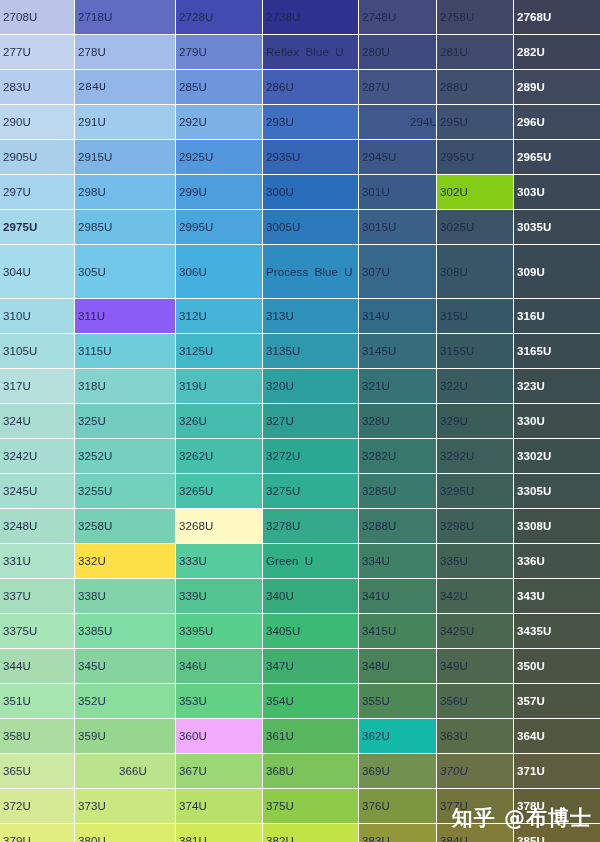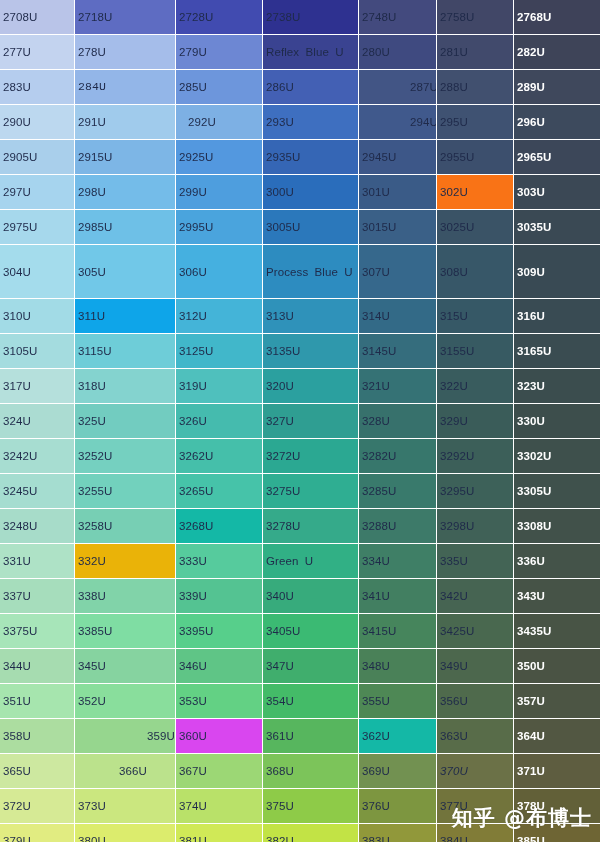--- a/index.html
+++ b/index.html
@@ -128,38 +128,38 @@
           </td>
           <td class="col-2" style="background-color: rgb(147, 182, 232); font-family: Liberation Mono, monospace;">
             <span class="cell-inner">284U</span>
           </td>
           <td class="col-3" style="background-color: rgb(109, 150, 220);">
             <span class="cell-inner">285U</span>
           </td>
           <td class="col-4" style="background-color: rgb(67, 96, 180);">
             <span class="cell-inner">286U</span>
           </td>
-          <td class="col-5" style="background-color: rgb(66, 85, 133); padding-left: 48px;">
+          <td class="col-5" style="background-color: rgb(66, 85, 133);">
             <span class="cell-inner">287U</span>
           </td>
           <td class="col-6" style="background-color: rgb(65, 80, 111);">
             <span class="cell-inner">288U</span>
           </td>
           <td class="col-7 col-last" style="background-color: rgb(63, 72, 92);">
             <span class="cell-inner">289U</span>
           </td>
         </tr>
         <tr class="row-std">
           <td class="col-1" style="background-color: rgb(188, 216, 239);">
             <span class="cell-inner">290U</span>
           </td>
           <td class="col-2" style="background-color: rgb(160, 203, 236);">
             <span class="cell-inner">291U</span>
           </td>
-          <td class="col-3" style="background-color: rgb(125, 176, 228); padding-left: 9px;">
+          <td class="col-3" style="background-color: rgb(125, 176, 228);">
             <span class="cell-inner">292U</span>
           </td>
           <td class="col-4" style="background-color: rgb(62, 111, 192);">
             <span class="cell-inner">293U</span>
           </td>
           <td class="col-5" style="background-color: rgb(64, 89, 140); padding-left: 48px;">
             <span class="cell-inner">294U</span>
           </td>
           <td class="col-6" style="background-color: rgb(63, 82, 114);">
             <span class="cell-inner">295U</span>
@@ -200,29 +200,29 @@
           </td>
           <td class="col-3" style="background-color: rgb(78, 158, 222);">
             <span class="cell-inner">299U</span>
           </td>
           <td class="col-4" style="background-color: rgb(42, 109, 187);">
             <span class="cell-inner">300U</span>
           </td>
           <td class="col-5" style="background-color: rgb(58, 91, 135);">
             <span class="cell-inner">301U</span>
           </td>
-          <td class="col-6" style="background-color: #f97316;">
+          <td class="col-6" style="background-color: #84cc16;">
             <span class="cell-inner">302U</span>
           </td>
           <td class="col-7 col-last" style="background-color: rgb(59, 72, 85);">
             <span class="cell-inner">303U</span>
           </td>
         </tr>
         <tr class="row-std">
-          <td class="col-1" style="background-color: rgb(166, 216, 236);">
+          <td class="col-1" style="background-color: rgb(166, 216, 236); font-weight: bold;">
             <span class="cell-inner">2975U</span>
           </td>
           <td class="col-2" style="background-color: rgb(110, 192, 231);">
             <span class="cell-inner">2985U</span>
           </td>
           <td class="col-3" style="background-color: rgb(74, 164, 221);">
             <span class="cell-inner">2995U</span>
           </td>
           <td class="col-4" style="background-color: rgb(43, 120, 187);">
             <span class="cell-inner">3005U</span>
@@ -257,21 +257,21 @@
             <span class="cell-inner">308U</span>
           </td>
           <td class="col-7 col-last" style="background-color: rgb(57, 74, 84);">
             <span class="cell-inner">309U</span>
           </td>
         </tr>
         <tr class="row-std">
           <td class="col-1" style="background-color: rgb(162, 219, 230);">
             <span class="cell-inner">310U</span>
           </td>
-          <td class="col-2" style="background-color: #0ea5e9; margin-top: 41px;">
+          <td class="col-2" style="background-color: #8b5cf6; margin-top: 41px;">
             <span class="cell-inner">311U</span>
           </td>
           <td class="col-3" style="background-color: rgb(68, 180, 216);">
             <span class="cell-inner">312U</span>
           </td>
           <td class="col-4" style="background-color: rgb(47, 146, 186);">
             <span class="cell-inner">313U</span>
           </td>
           <td class="col-5" style="background-color: rgb(51, 106, 135);">
             <span class="cell-inner">314U</span>
@@ -398,41 +398,41 @@
             <span class="cell-inner">3305U</span>
           </td>
         </tr>
         <tr class="row-std">
           <td class="col-1" style="background-color: rgb(167, 220, 201);">
             <span class="cell-inner">3248U</span>
           </td>
           <td class="col-2" style="background-color: rgb(119, 207, 180);">
             <span class="cell-inner">3258U</span>
           </td>
-          <td class="col-3" style="background-color: #14b8a6;">
+          <td class="col-3" style="background-color: #fef9c3;">
             <span class="cell-inner">3268U</span>
           </td>
           <td class="col-4" style="background-color: rgb(53, 170, 138);">
             <span class="cell-inner">3278U</span>
           </td>
           <td class="col-5" style="background-color: rgb(61, 122, 105);">
             <span class="cell-inner">3288U</span>
           </td>
           <td class="col-6" style="background-color: rgb(64, 97, 87);">
             <span class="cell-inner">3298U</span>
           </td>
           <td class="col-7 col-last" style="background-color: rgb(65, 81, 74);">
             <span class="cell-inner">3308U</span>
           </td>
         </tr>
         <tr class="row-std">
           <td class="col-1" style="background-color: rgb(174, 226, 198);">
             <span class="cell-inner">331U</span>
           </td>
-          <td class="col-2" style="background-color: #eab308;">
+          <td class="col-2" style="background-color: #fde047;">
             <span class="cell-inner">332U</span>
           </td>
           <td class="col-3" style="background-color: rgb(86, 203, 157);">
             <span class="cell-inner">333U</span>
           </td>
           <td class="col-4" style="background-color: rgb(49, 176, 133);">
             <span class="cell-inner">Green U</span>
           </td>
           <td class="col-5" style="background-color: rgb(63, 127, 102);">
             <span class="cell-inner">334U</span>
@@ -533,24 +533,24 @@
             <span class="cell-inner">356U</span>
           </td>
           <td class="col-7 col-last" style="background-color: rgb(76, 85, 68);">
             <span class="cell-inner">357U</span>
           </td>
         </tr>
         <tr class="row-std">
           <td class="col-1" style="background-color: rgb(172, 221, 160);">
             <span class="cell-inner">358U</span>
           </td>
-          <td class="col-2" style="background-color: rgb(150, 214, 142); text-align: right;">
+          <td class="col-2" style="background-color: rgb(150, 214, 142);">
             <span class="cell-inner">359U</span>
           </td>
-          <td class="col-3" style="background-color: #d946ef;">
+          <td class="col-3" style="background-color: #f0abfc;">
             <span class="cell-inner">360U</span>
           </td>
           <td class="col-4" style="background-color: rgb(87, 182, 94);">
             <span class="cell-inner">361U</span>
           </td>
           <td class="col-5" style="background-color: #14b8a6;">
             <span class="cell-inner">362U</span>
           </td>
           <td class="col-6" style="background-color: rgb(88, 108, 73);">
             <span class="cell-inner">363U</span>

